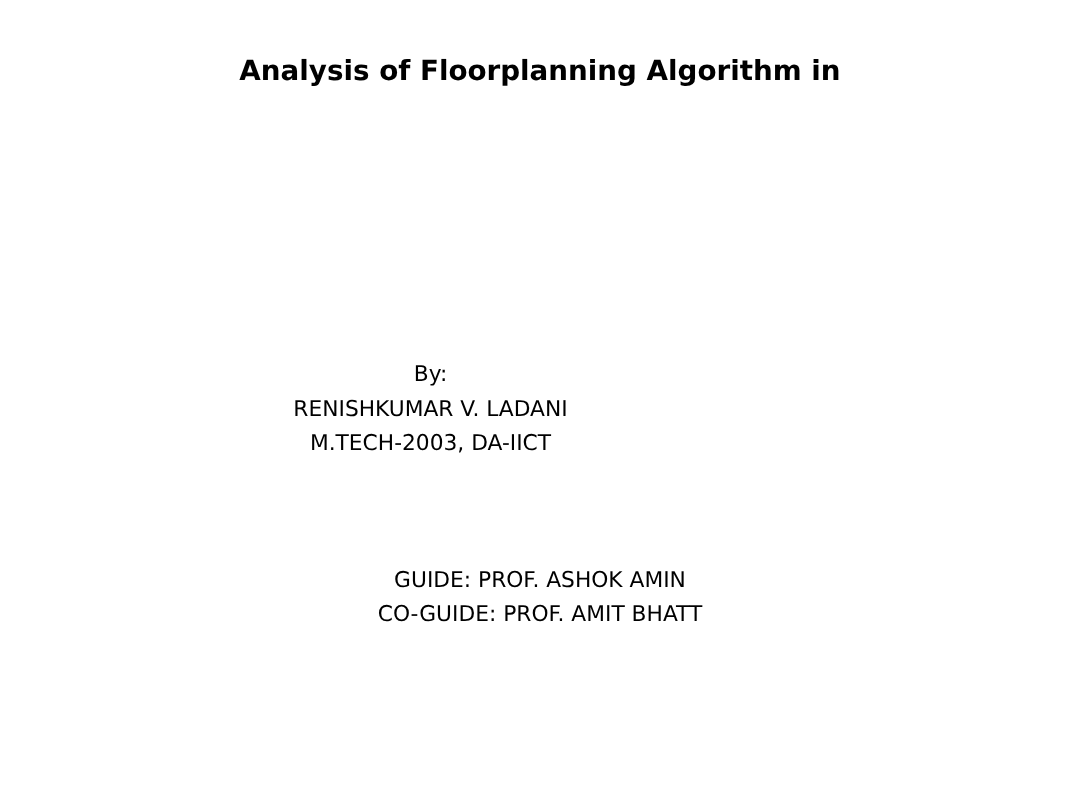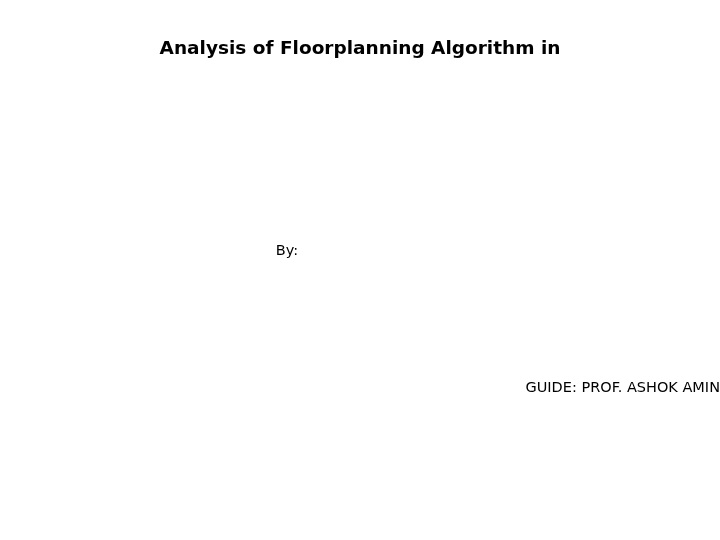--- a/index.html
+++ b/index.html
@@ -40,28 +40,31 @@
     .guide-block {
       position: absolute;
       left: 0;
       top: 376px;
       width: 720px;
       text-align: center;
       font-family: "DejaVu Sans", sans-serif;
       font-size: 14.5px;
       line-height: 23px;
     }
-    .guide-block span { display: block; text-align: right; }
+    .guide-block span { display: block; }
   </style>
 </head>
 <body>
 
 <div class="title">
   <span>Analysis of Floorplanning Algorithm in</span>
 </div>
 
 <div class="author-block">
   <span>By:</span>
+  <span>RENISHKUMAR V. LADANI</span>
+  <span>M.TECH-2003, DA-IICT</span>
 </div>
 
 <div class="guide-block">
   <span>GUIDE: PROF. ASHOK AMIN</span>
+  <span>CO-GUIDE: PROF. AMIT BHATT</span>
 </div>
 
 </body></html>

